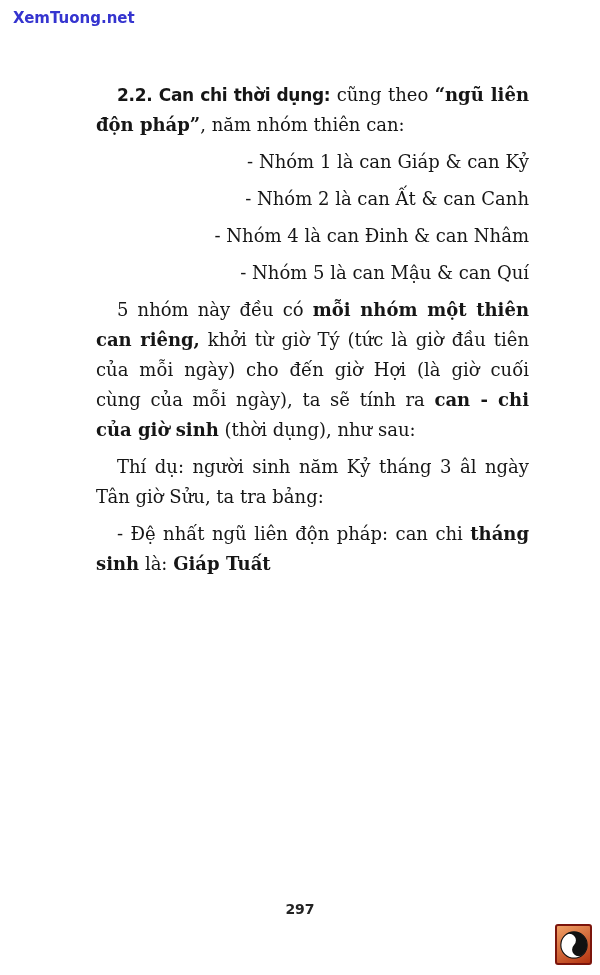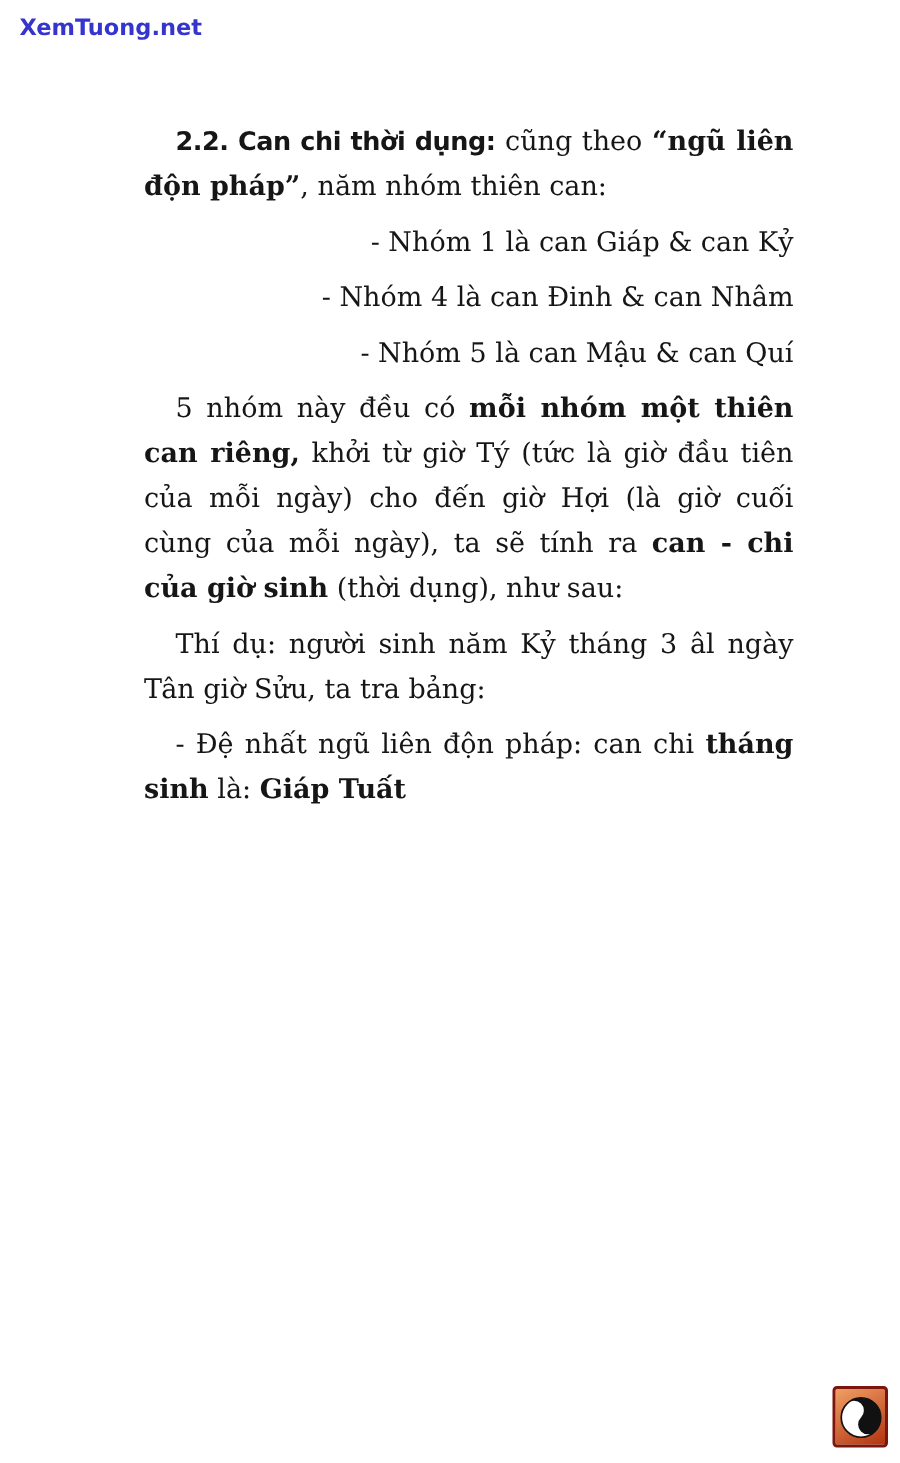--- a/index.html
+++ b/index.html
@@ -40,27 +40,29 @@
 </head>
 <body>
 
 <div class="page" style="color: rgb(22, 22, 22);">
 
   <a class="site-link" style="color: rgb(53, 52, 207);">XemTuong.net</a>
 
   <div class="content" id="doc-body">
       <p class="para"><span class="b sans">2.2. Can chi thời dụng: </span><span>cũng theo </span><span class="b">“ngũ liên độn pháp”</span><span>, năm nhóm thiên can:</span></p>
       <p class="line"><span>- Nhóm 1 là can Giáp &amp; can Kỷ</span></p>
+      <p class="line"><span>- Nhóm 2 là can Ất &amp; can Canh</span></p>
       <p class="line"><span>- Nhóm 4 là can Đinh &amp; can Nhâm</span></p>
       <p class="line"><span>- Nhóm 5 là can Mậu &amp; can Quí</span></p>
       <p class="para"><span>5 nhóm này đều có </span><span class="b">mỗi nhóm một thiên can riêng,</span><span> khởi từ giờ Tý (tức là giờ đầu tiên của mỗi ngày) cho đến giờ Hợi (là giờ cuối cùng của mỗi ngày), ta sẽ tính ra </span><span class="b">can - chi của giờ sinh</span><span> (thời dụng), như sau:</span></p>
       <p class="para"><span>Thí dụ: người sinh năm Kỷ tháng 3 âl ngày Tân giờ Sửu, ta tra bảng:</span></p>
       <p class="para"><span>- Đệ nhất ngũ liên độn pháp: can chi </span><span class="b">tháng sinh</span><span> là: </span><span class="b">Giáp Tuất</span></p>
     </div>
 
+  <div class="page-number">297</div>
 
   <div class="logo">
     <span class="logo-mark" style="border-color: rgb(124, 21, 12); background: linear-gradient(150deg, rgb(240, 160, 101), rgb(179, 51, 16));">
       <span>
         <svg viewBox="0 0 100 100" width="28" height="28" aria-hidden="true">
           <circle cx="50" cy="50" r="47" fill="#ffffff" stroke="#111111" stroke-width="4"></circle>
           <path d="M50,3 a47,47 0 0 1 0,94 a23.5,23.5 0 0 1 0,-47 a23.5,23.5 0 0 0 0,-47 z" fill="#111111"></path>
           <circle cx="50" cy="27" r="7.5" fill="#ffffff"></circle>
           <circle cx="50" cy="73" r="7.5" fill="#111111"></circle>
         </svg>

